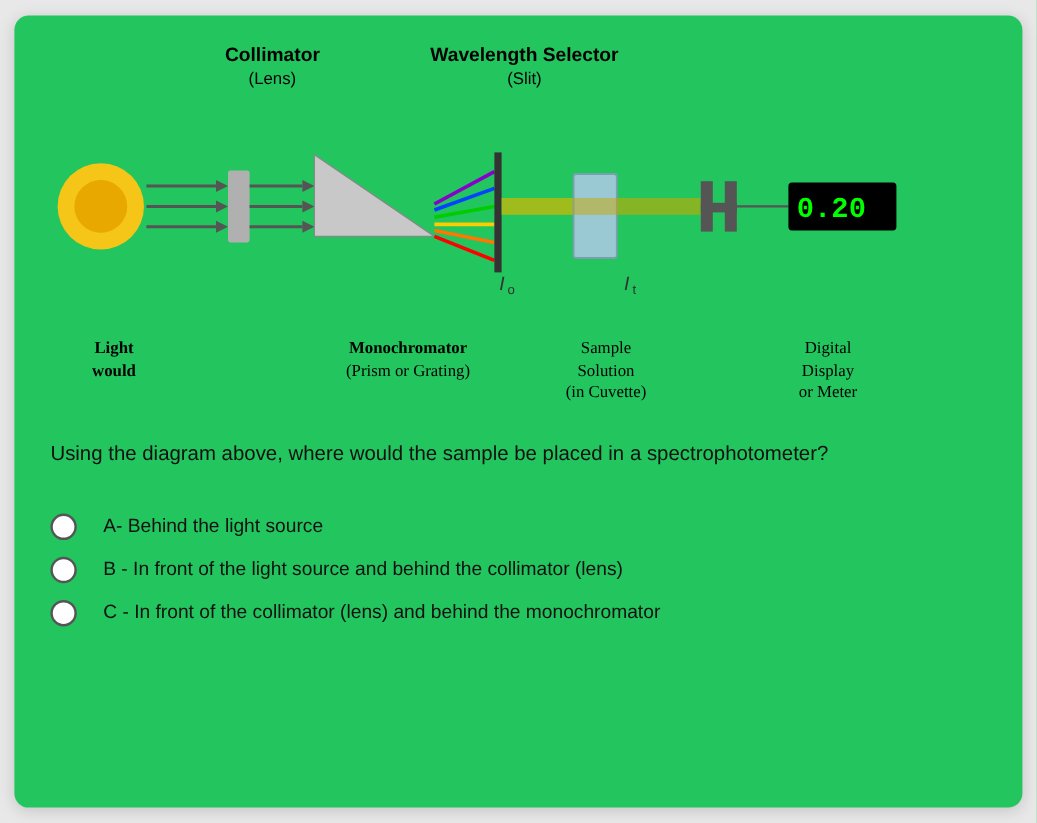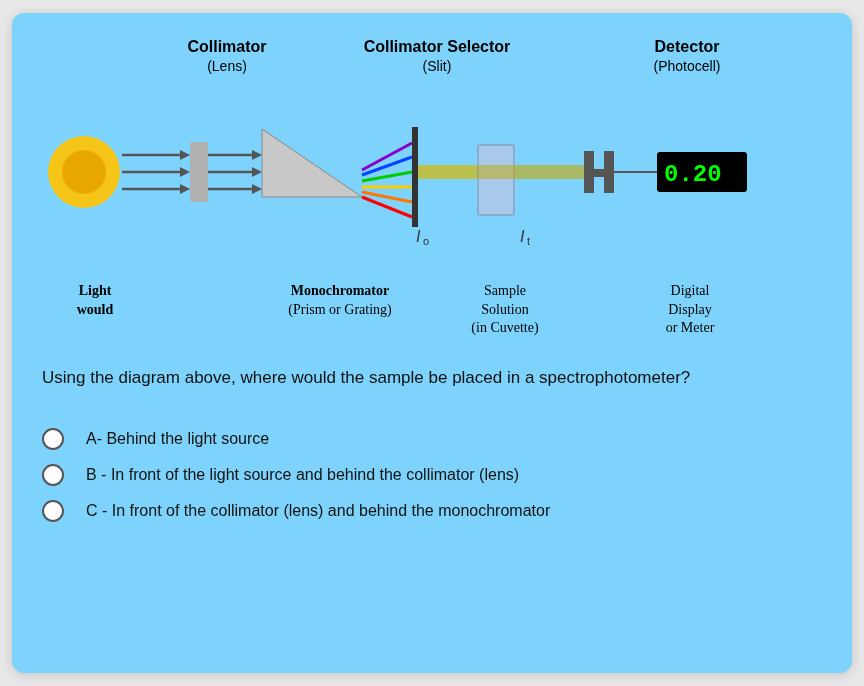--- a/index.html
+++ b/index.html
@@ -6,21 +6,21 @@
     body {
       font-family: Arial, sans-serif;
       background: #e8e8e8;
       width: 864px;
       min-height: 686px;
       display: flex;
       align-items: center;
       justify-content: center;
     }
     .card {
-      background: #7dd3fc;
+      background: #22c55e;
       width: 840px;
       min-height: 660px;
       border-radius: 12px;
       padding: 24px 30px 30px 30px;
       box-shadow: 0 2px 12px rgba(0,0,0,0.15);
     }
 
     
     .diagram-area {
       position: relative;
@@ -116,26 +116,22 @@
 <div class="card">
 
   <div class="diagram-area">
 
     <div class="top-labels">
       <div class="label-block" style="margin-left:120px; width:130px;">
         <span>Collimator</span><br>
         <span class="sub">(Lens)</span>
       </div>
       <div class="label-block" style="margin-left:60px; width:170px;">
-        <span>Collimator Selector</span><br>
+        <span>Wavelength Selector</span><br>
         <span class="sub">(Slit)</span>
-      </div>
-      <div class="label-block" style="margin-left:100px; width:130px;">
-        <span>Detector</span><br>
-        <span class="sub">(Photocell)</span>
       </div>
     </div>
 
     <svg class="diagram-svg" height="180" viewBox="0 0 780 180" xmlns="http://www.w3.org/2000/svg">
 
       <circle cx="42" cy="85" r="36" fill="#f5c518"></circle>
 
       <circle cx="42" cy="85" r="22" fill="#e8a800"></circle>
 
       <line x1="80" y1="68" x2="138" y2="68" stroke="#555" stroke-width="2.5"></line>

